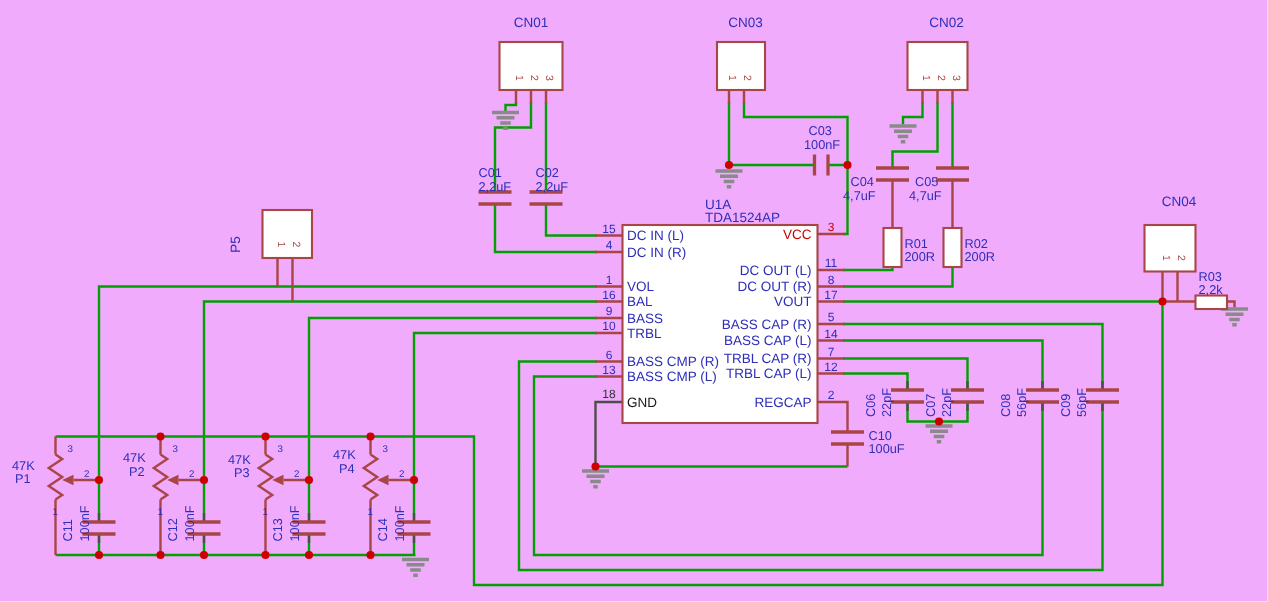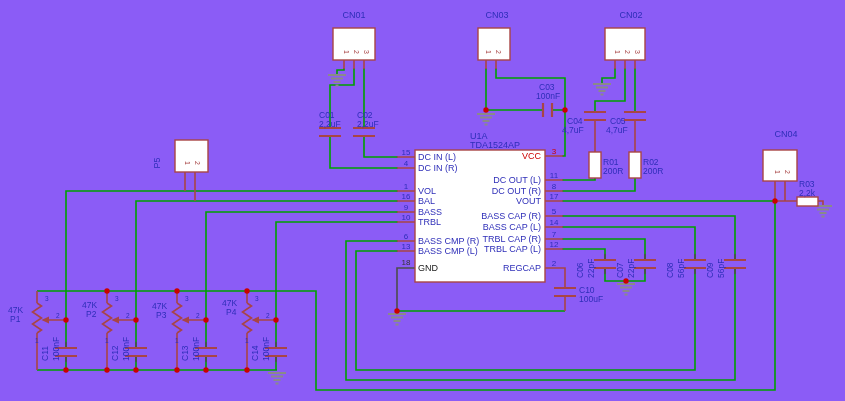--- a/index.html
+++ b/index.html
@@ -1,16 +1,16 @@
 <!DOCTYPE html>
 <html><head>
 <meta charset="utf-8">
 <style>
   html,body{margin:0;padding:0;background:#ffffff;}
-  .wrap{width:845px;height:401px;position:relative;background:#8b5cf6;}
+  .wrap{width:845px;height:401px;position:relative;background:#f0abfc;}
   svg{font-family:"Liberation Sans",sans-serif;display:block;}
   .wg{stroke:#00a000;stroke-width:1.6;fill:none;}
   .wb{stroke:#a84545;stroke-width:1.6;fill:none;}
   .wd{stroke:#4d4d4d;stroke-width:1.6;fill:none;}
   .plate{stroke:#a84545;stroke-width:2.2;fill:none;}
   .box{fill:#ffffff;stroke:#a84545;stroke-width:1.4;}
   .gndp{stroke:#8a8a8a;stroke-width:2.2;fill:none;}
   .dot{fill:#cc0000;}
   .t{fill:#2e2eb8;font-size:9px;}
   .tv{fill:#2e2eb8;font-size:8.5px;}

